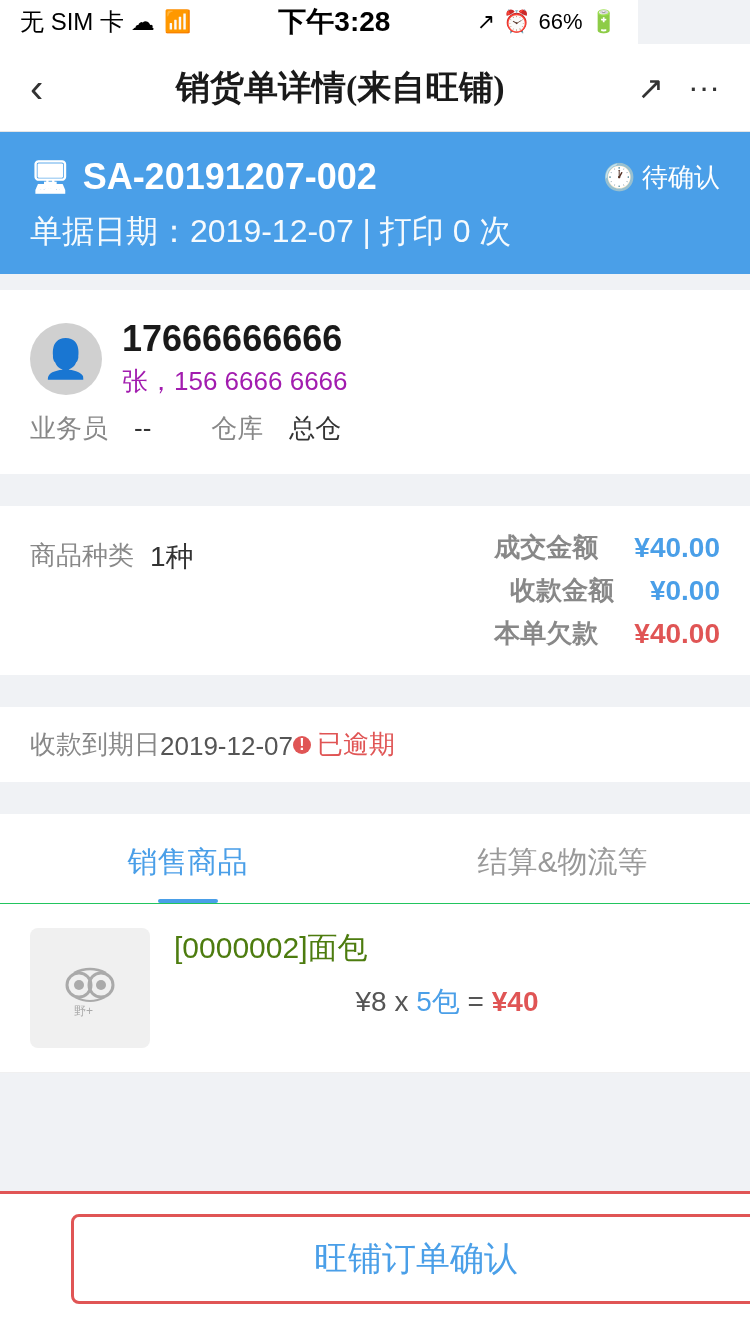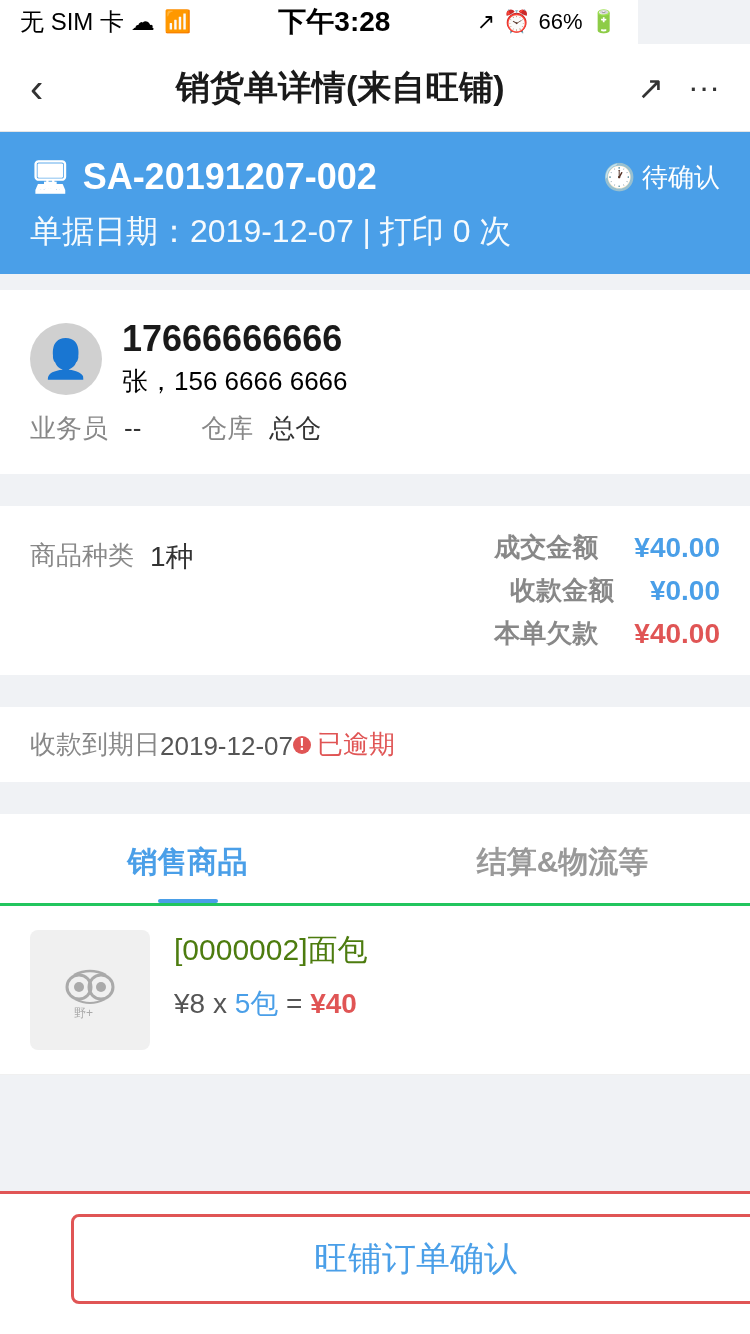--- a/index.html
+++ b/index.html
@@ -44,20 +44,21 @@
     .nav-back {
       font-size: 40px;
       color: #333;
       cursor: pointer;
       line-height: 1;
     }
     .nav-title {
       font-size: 34px;
       font-weight: 600;
       color: #1a1a1a;
+      font-family: Liberation Serif, serif;
     }
     .nav-right {
       display: flex;
       align-items: center;
       gap: 24px;
     }
     .nav-icon {
       font-size: 32px;
       color: #333;
     }
@@ -118,31 +119,31 @@
       font-size: 38px;
       color: #888;
     }
     .customer-phone {
       font-size: 36px;
       font-weight: 600;
       color: #1a1a1a;
     }
     .customer-name {
       font-size: 26px;
-      color: #000000;
+      color: #a21caf;
       margin-top: 4px;
     }
     .customer-meta {
       display: flex;
       gap: 60px;
       margin-top: 10px;
       font-size: 26px;
       color: #555;
     }
-    .meta-item { display: flex; gap: 16px; align-items: center; }
+    .meta-item { display: flex; gap: 26px; align-items: center; }
     .meta-label { color: #888; }
     .meta-value { color: #333; }
 
     
     .summary-section {
       background: #fff;
       padding: 24px 30px;
       margin-top: 16px;
       display: flex;
       align-items: flex-start;
@@ -206,22 +207,21 @@
       font-weight: 700;
     }
 
     
     .tabs-section {
       background: #fff;
       margin-top: 16px;
     }
     .tabs-header {
       display: flex;
-      border-bottom: 3px solid #22c55e;
-      font-weight: bold;
+      border-bottom: 1px solid #22c55e;
     }
     .tab-item {
       flex: 1;
       text-align: center;
       padding: 28px 0 20px;
       font-size: 30px;
       color: #999;
       cursor: pointer;
       position: relative;
     }
@@ -266,20 +266,21 @@
     .product-info { flex: 1; }
     .product-name {
       font-size: 30px;
       color: #4d7c0f;
       font-weight: 500;
       margin-bottom: 14px;
     }
     .product-price-row {
       font-size: 28px;
       color: #555;
+      text-align: center;
     }
     .price-blue { color: #4a9fe8; }
     .price-red { color: #e05555; font-weight: 600; }
 
     
     .bottom-area {
       background: #f0f2f5;
       flex: 1;
       min-height: 200px;
     }

